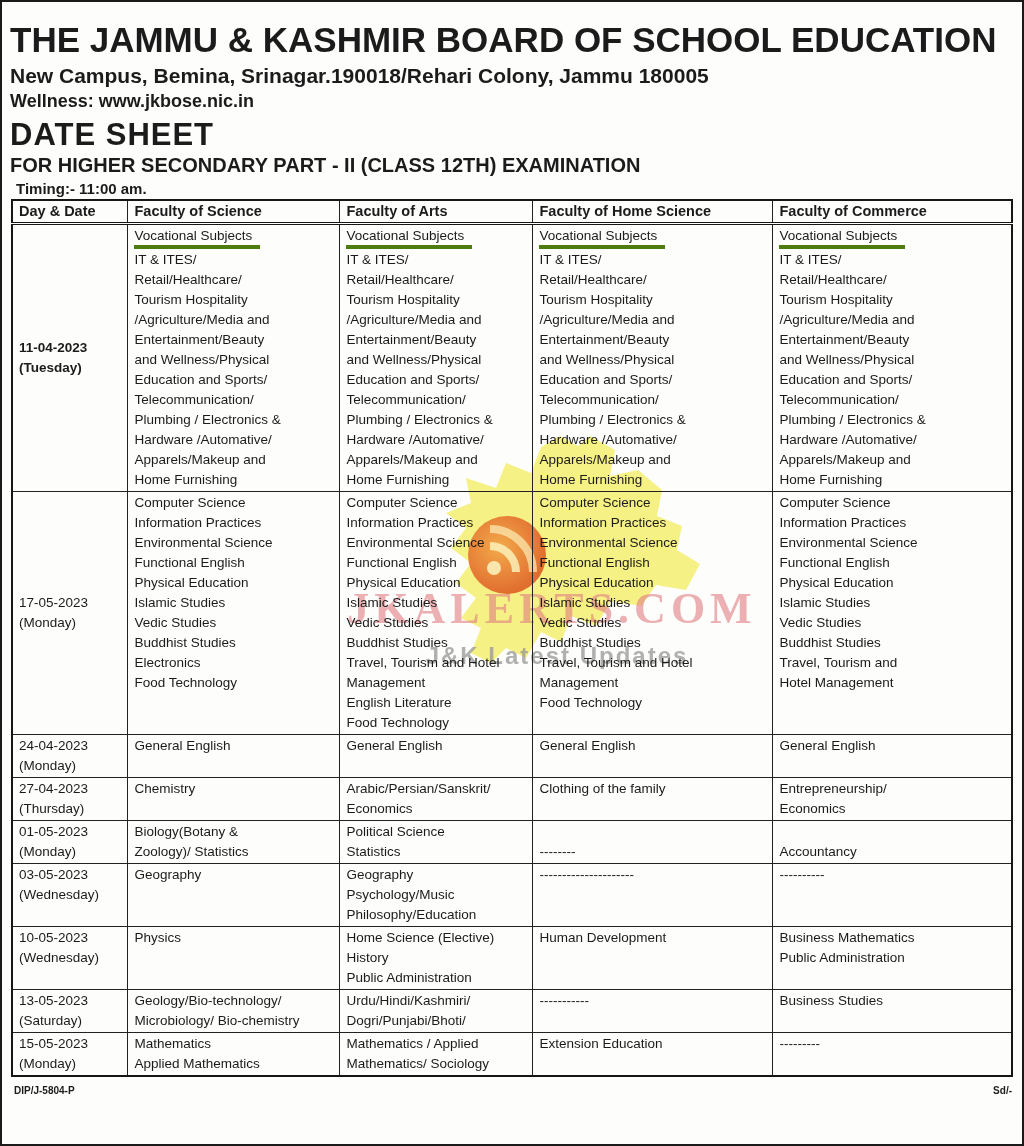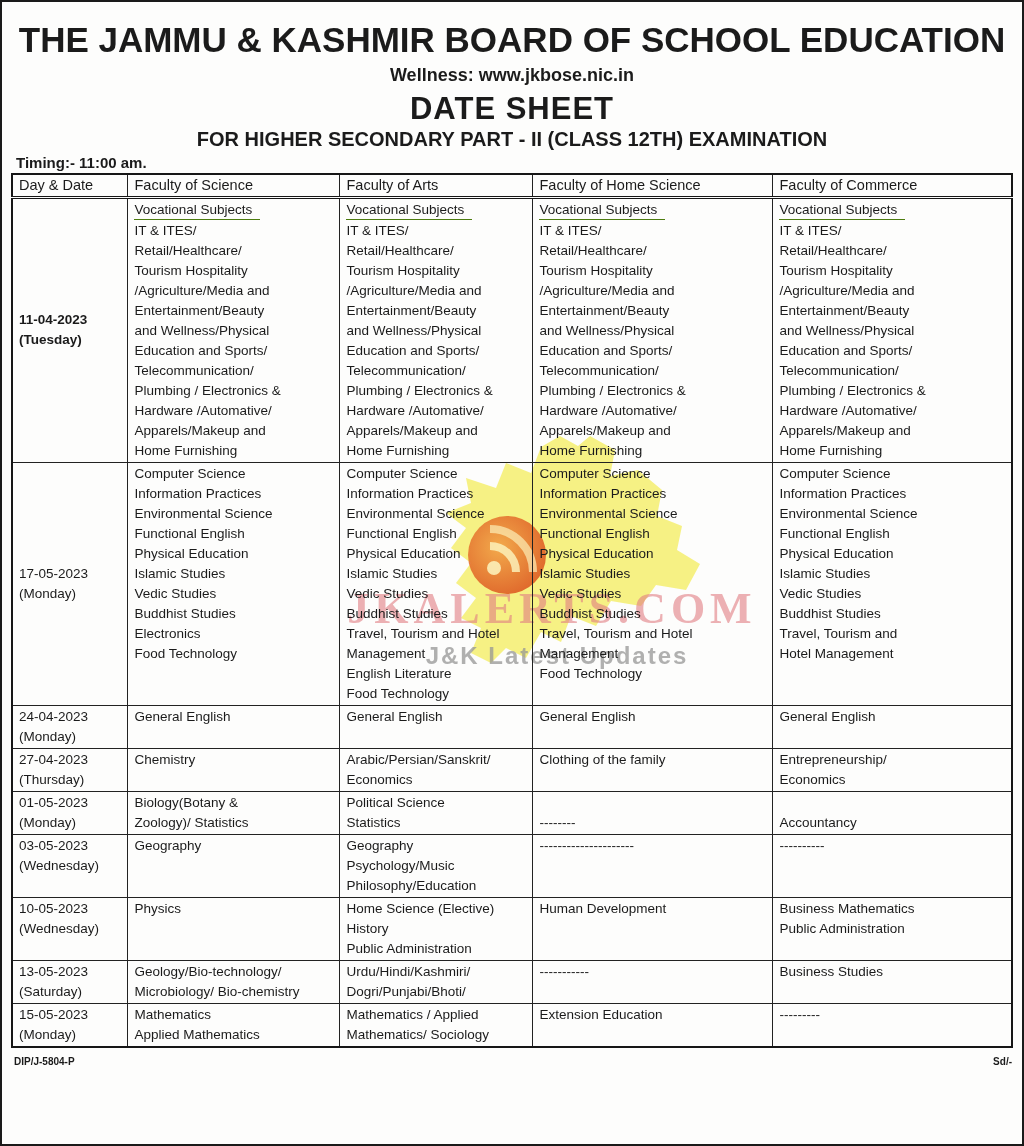--- a/index.html
+++ b/index.html
@@ -41,21 +41,21 @@
     text-align: center;
     font-weight: bold;
     font-size: 24px;
     letter-spacing: 2px;
     color: rgba(150, 150, 150, 0.75);
   }
 
   .content { position: relative; z-index: 1; }
 
   
-  .hdr { text-align: center; }
+  .hdr { }
   .board-title  { font-size: 35px; font-weight: bold; letter-spacing: 0px; line-height: 40px; margin-bottom: 3px; }
   .addr         { font-size: 21px; font-weight: bold; line-height: 26px; }
   .website      { font-size: 18px; font-weight: bold; line-height: 24px; }
   .phones       { font-size: 19px; font-weight: bold; line-height: 25px; }
   .doc-title    { font-size: 31px; font-weight: bold; letter-spacing: 1px; line-height: 37px; margin-top: 3px; }
   .sub1         { font-size: 20px; font-weight: bold; line-height: 25px; }
   .sub2         { font-size: 19px; font-weight: bold; line-height: 24px; }
   .timing       { font-size: 15px; font-weight: bold; line-height: 18px; text-align: left; padding-left: 6px; margin-top: 2px; }
 
   
@@ -68,32 +68,32 @@
   }
   table.ds th, table.ds td {
     border: 1px solid #222;
     padding: 1px 4px 1px 6px;
     text-align: left;
     vertical-align: top;
   }
   table.ds { border: 2px solid #161616; }
   table.ds th {
     font-size: 14.5px;
-    font-weight: normal;
+    font-weight: bold;
     height: 23px;
     border-bottom: 3px double #161616;
     padding-top: 2px;
   }
   table.ds td { font-size: 13.5px; line-height: 20px; }
   td.date-cell div { white-space: nowrap; }
   td.date-cell.bold { font-weight: bold; }
   td.date-cell.mid { vertical-align: middle; }
   .voc {
     display: inline-block;
-    border-bottom: 1px solid #4d7c0f;
+    border-bottom: 4px solid #4d7c0f;
     padding-right: 8px;
     line-height: 19px;
     margin-bottom: 1px;
   }
   .line { min-height: 20px; }
 
   
   .footer {
     width: 1006px;
     margin: 0 auto;
@@ -129,20 +129,21 @@
       <path d="M80,114 a26,26 0 0 1 26,26" fill="none" stroke="#fdf6c0" stroke-opacity="0.8" stroke-width="8"></path>
       <path d="M80,97 a43,43 0 0 1 43,43" fill="none" stroke="#fdf6c0" stroke-opacity="0.65" stroke-width="8"></path>
     </svg>
     <div class="wm-title">JKALERTS.COM</div>
     <div class="wm-sub">J&amp;K Latest Updates</div>
   </div>
 
   <div class="content">
     <div class="hdr">
       <div class="board-title">THE JAMMU &amp; KASHMIR BOARD OF SCHOOL EDUCATION</div>
+      <div class="addr">New Campus, Bemina, Srinagar.190018/Rehari Colony, Jammu 180005</div>
       <div class="website">Wellness: www.jkbose.nic.in</div>
       <div class="doc-title">DATE SHEET</div>
       <div class="sub1">FOR HIGHER SECONDARY PART - II (CLASS 12TH) EXAMINATION</div>
     </div>
     <div class="timing">Timing:- 11:00 am.</div>
 
     <table class="ds">
       <colgroup>
         <col style="width:11.6%">
         <col style="width:21.2%">

